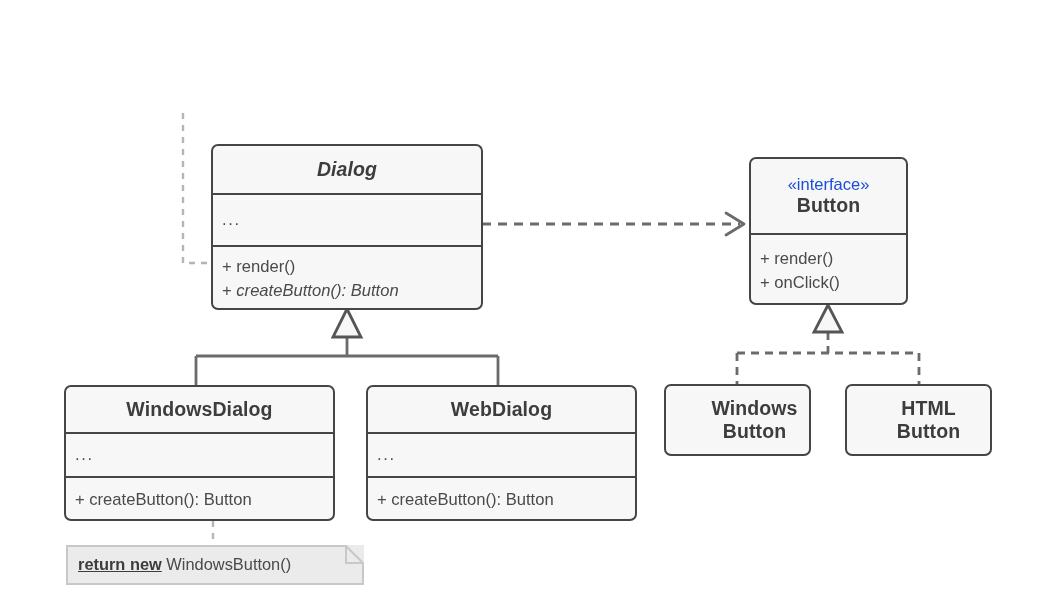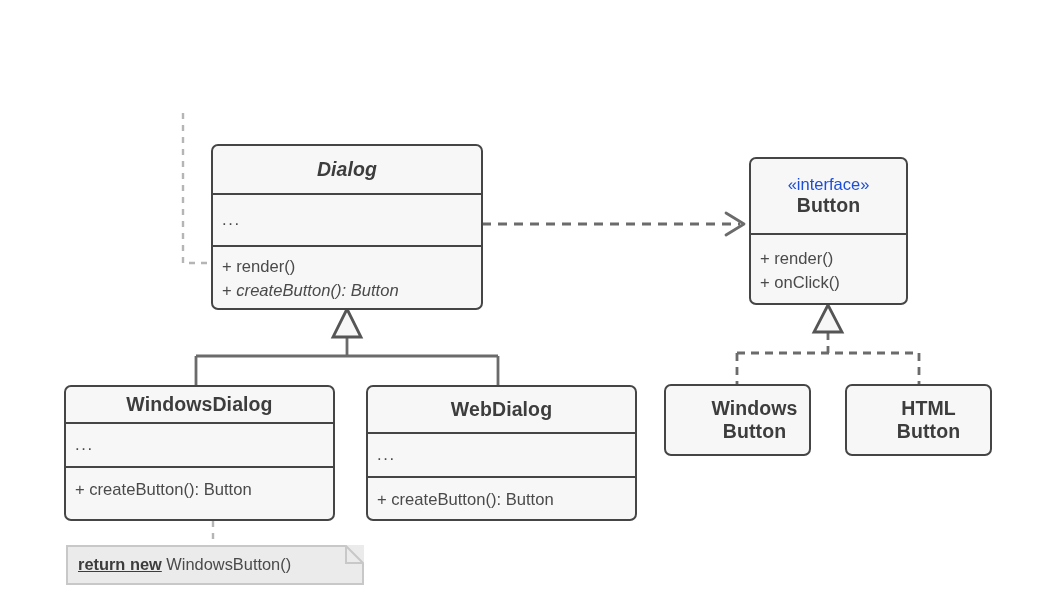--- a/index.html
+++ b/index.html
@@ -172,21 +172,21 @@
       <span class="cls-stereotype">«interface»</span>
       <span class="cls-name">Button</span>
     </div>
     <div class="compartment" style="height:74px; padding:4px 0;">
       <div class="member">+ render()</div>
       <div class="member">+ onClick()</div>
     </div>
   </div>
 
   <div class="uml-class" style="left:64px; top:385px; width:271px; height:136px;">
-    <div class="compartment title" style="height:35px;text-align:center;">
+    <div class="compartment title" style="height:45px;text-align:center;">
       <span class="cls-name">WindowsDialog</span>
     </div>
     <div class="compartment" style="height:44px;">
       <div class="member"><span class="dots">...</span></div>
     </div>
     <div class="compartment" style="height:45px;">
       <div class="member">+ createButton(): Button</div>
     </div>
   </div>
 

